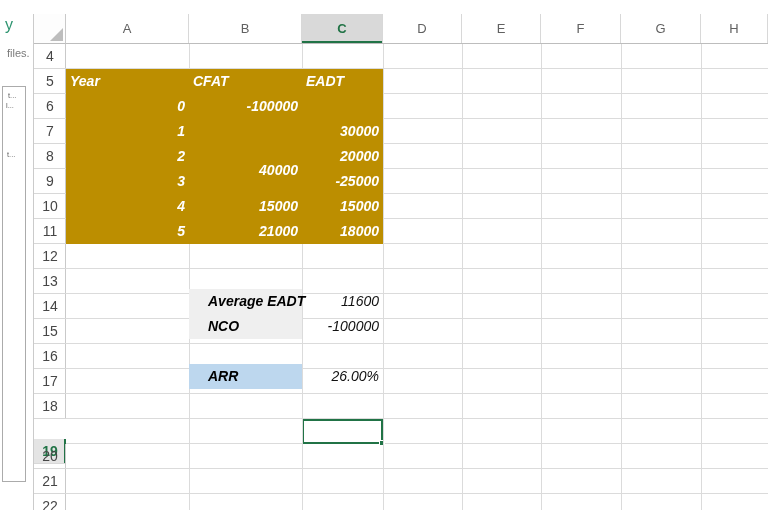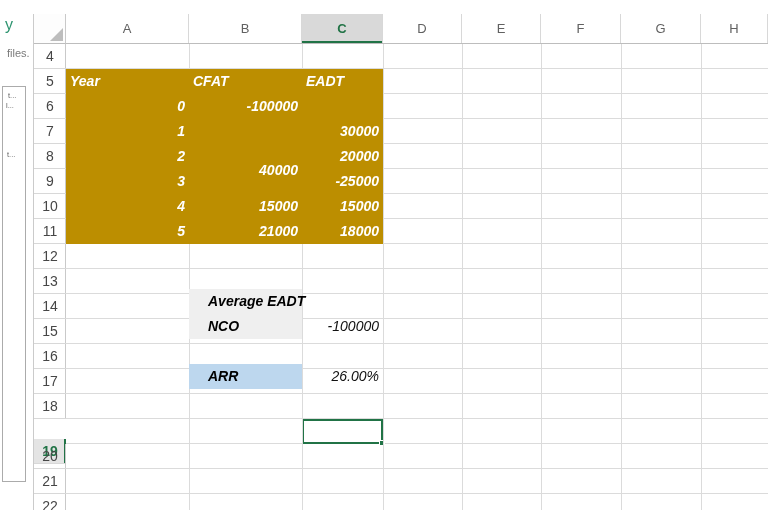--- a/index.html
+++ b/index.html
@@ -128,20 +128,21 @@
           <div class="gcell num" style="left: 240px; width: 73px; top: 100px;">-25000</div>
           <div class="gcell num" style="left: 4px; width: 115px; top: 125px;">4</div>
           <div class="gcell num" style="left: 127px; width: 105px; top: 125px;">15000</div>
           <div class="gcell num" style="left: 240px; width: 73px; top: 125px;">15000</div>
           <div class="gcell num" style="left: 4px; width: 115px; top: 150px;">5</div>
           <div class="gcell num" style="left: 127px; width: 105px; top: 150px;">21000</div>
           <div class="gcell num" style="left: 240px; width: 73px; top: 150px;">18000</div>
         </div>
         <div class="sumbg" style="top: 245px; background: rgb(239, 239, 239);"></div>
         <div class="sumlabel" style="top: 245px;">Average EADT</div>
+        <div class="sumval" style="top: 245px;">11600</div>
         <div class="sumbg" style="top: 270px; background: rgb(239, 239, 239);"></div>
         <div class="sumlabel" style="top: 270px;">NCO</div>
         <div class="sumval" style="top: 270px;">-100000</div>
         <div class="sumbg" style="top: 320px; background: rgb(189, 215, 238);"></div>
         <div class="sumlabel" style="top: 320px;">ARR</div>
         <div class="sumval" style="top: 320px;">26.00%</div>
       </div>
   </div>
 </div>
 

